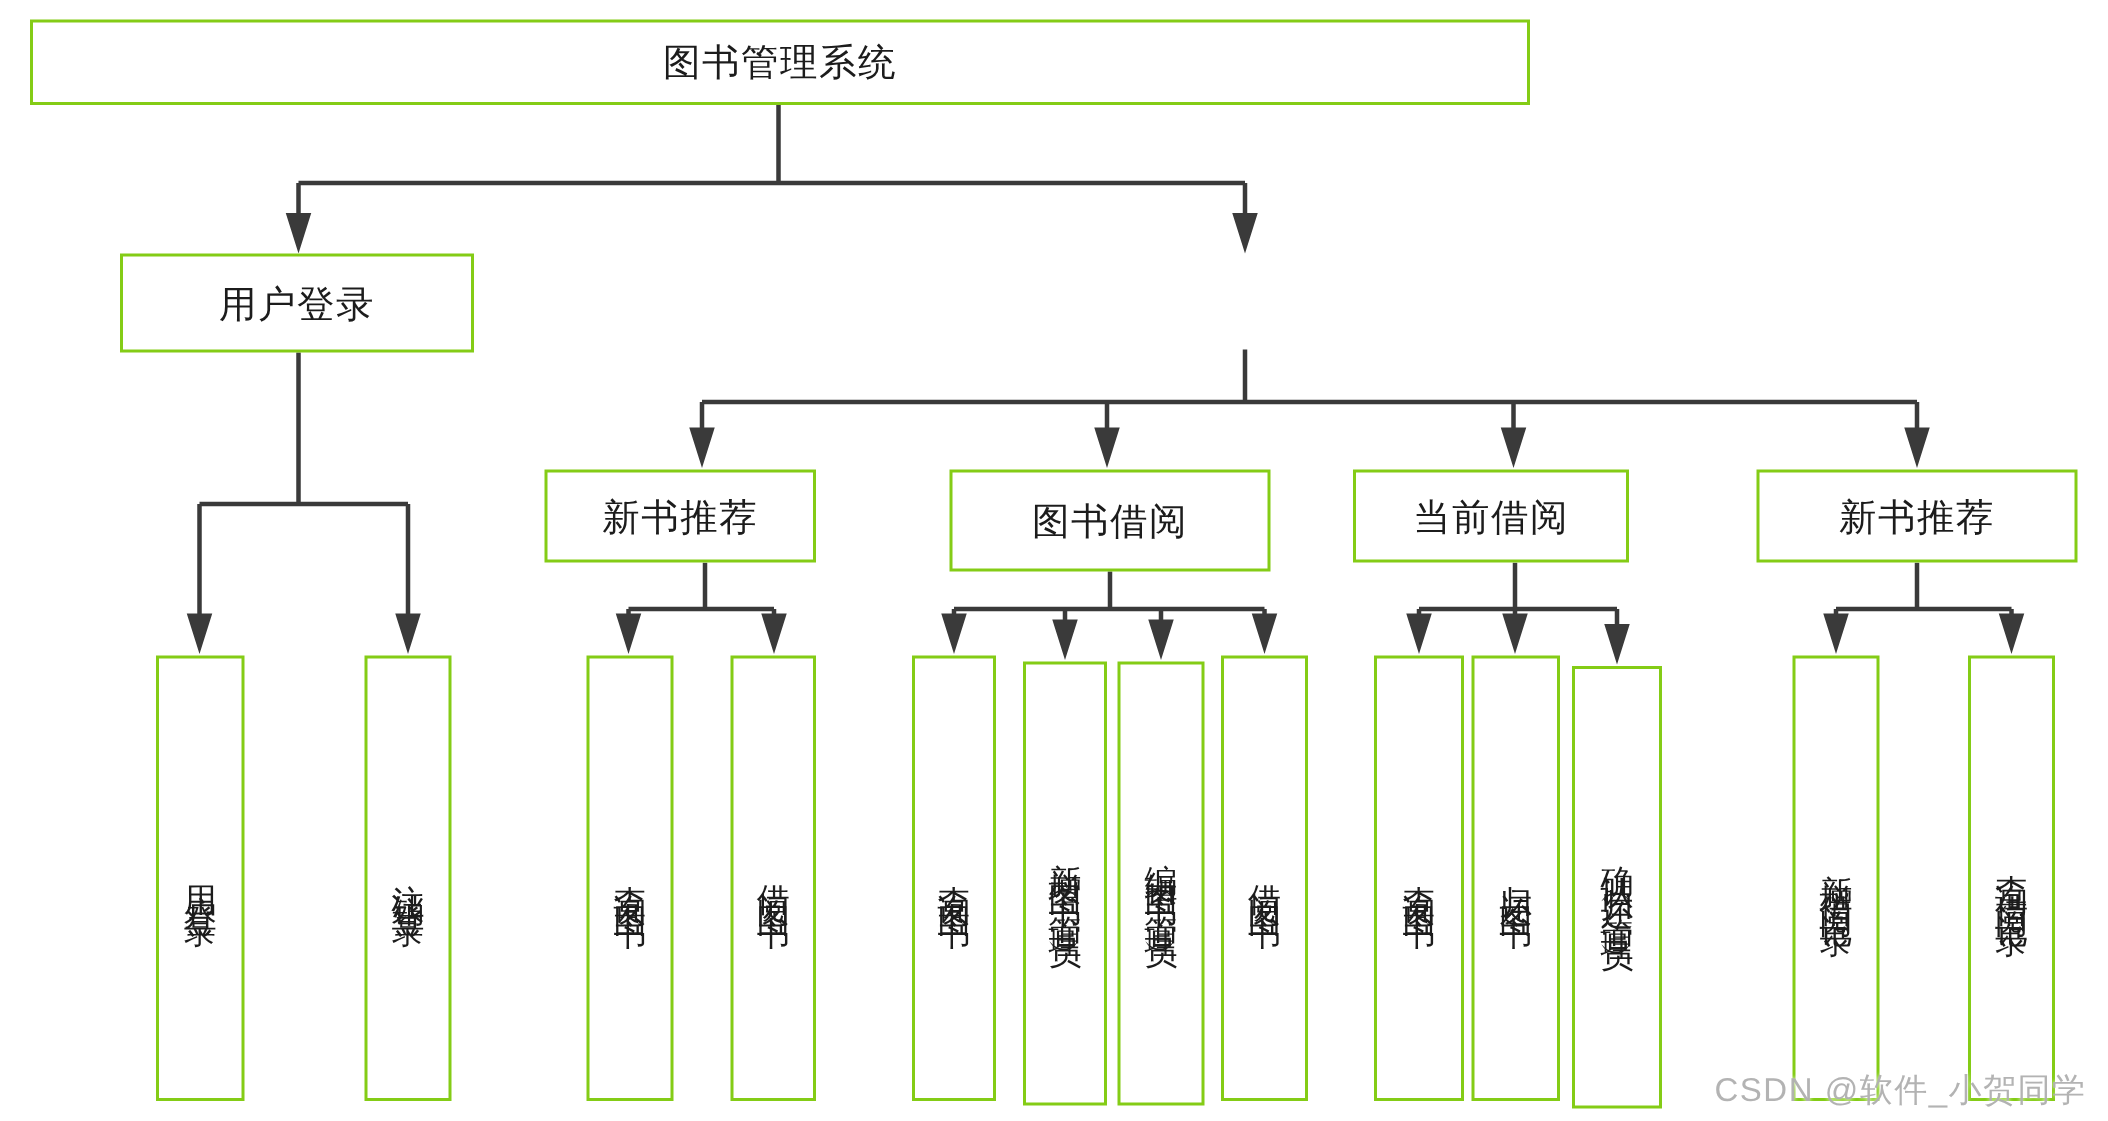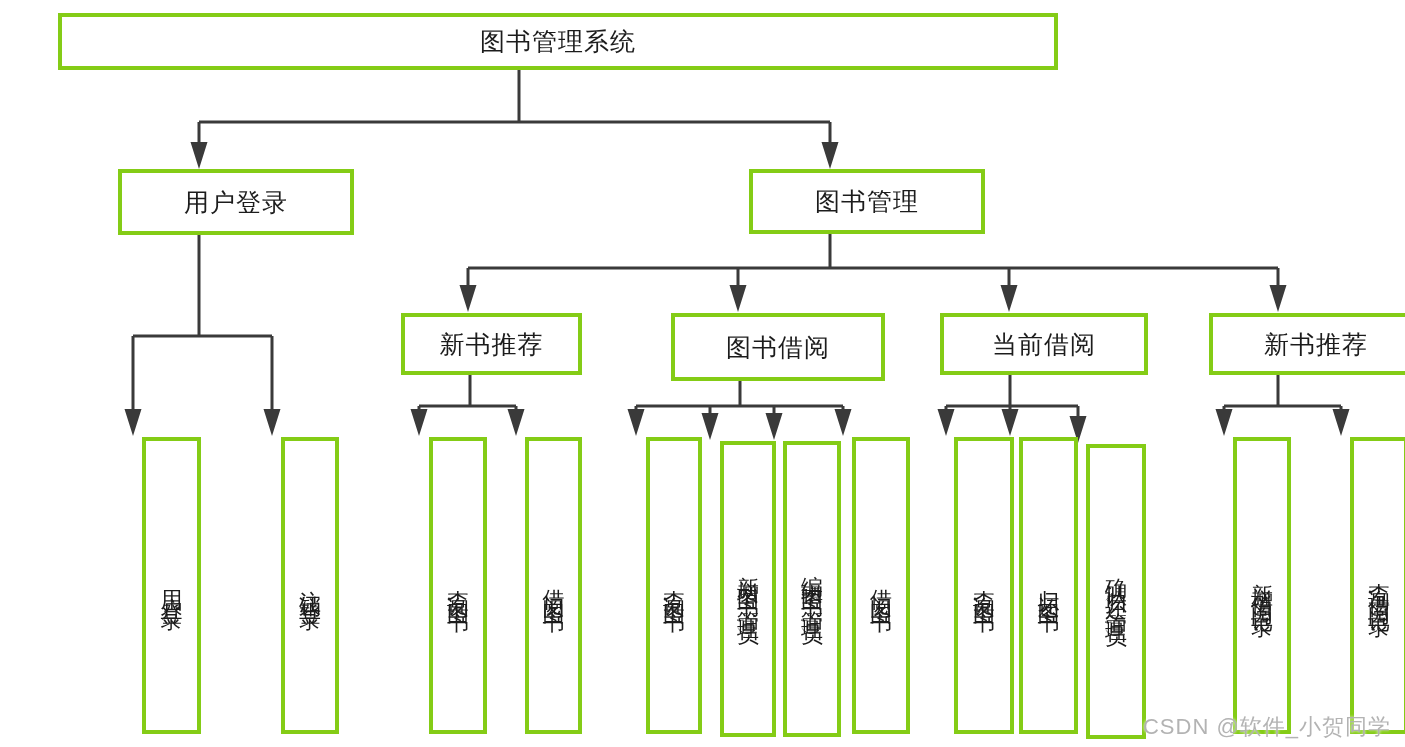--- a/index.html
+++ b/index.html
@@ -7,28 +7,27 @@
     position:relative;
     width:1405px;height:747px;
     background:#ffffff;
     font-family:"Liberation Sans","DejaVu Sans",sans-serif;
     overflow:hidden;
   }
   .connectors{position:absolute;left:0;top:0;z-index:1;}
   .node{
     position:absolute;
     box-sizing:border-box;
-    border:4px solid #84cc16;
+    border:2px solid #84cc16;
     background:#ffffff;
     display:flex;
     align-items:center;
     justify-content:center;
     z-index:2;
     color:#1c1c1c;
-    margin-left:38px;
   }
   .hbox{
     font-size:25px;
     letter-spacing:1px;
     white-space:nowrap;
   }
   .vbox span{
     writing-mode:vertical-rl;
     font-size:22px;
     letter-spacing:7px;
@@ -69,25 +68,24 @@
          M627.5,409 H644.5 L636,436 Z M701.5,413 H718.5 L710,440 Z
          M765.5,413 H782.5 L774,440 Z M834.5,409 H851.5 L843,436 Z
          M937.5,409 H954.5 L946,436 Z M1001.5,409 H1018.5 L1010,436 Z
          M1069.5,416 H1086.5 L1078,443 Z
          M1215.5,409 H1232.5 L1224,436 Z M1332.5,409 H1349.5 L1341,436 Z"></path>
   </svg>
 
   <div class="node hbox" style="left:20px;top:13px;width:1000px;height:57px">图书管理系统</div>
 
   <div class="node hbox" style="left:80px;top:169px;width:236px;height:66px">用户登录</div>
-  <div class="node hbox" style="left:711px;top:169px;width:236px;height:65px">图书管理</div>
 
   <div class="node hbox" style="left:363px;top:313px;width:181px;height:62px">新书推荐</div>
   <div class="node hbox" style="left:633px;top:313px;width:214px;height:68px">图书借阅</div>
-  <div class="node hbox" style="left:902px;top:313px;width:208px;height:62px">当前借阅</div>
+  <div class="node hbox" style="left:902px;top:313px;width:184px;height:62px">当前借阅</div>
   <div class="node hbox" style="left:1171px;top:313px;width:214px;height:62px">新书推荐</div>
 
   <div class="node vbox" style="left:104px;top:437px;width:59px;height:297px">
     <span>用户登录</span>
     </div>
   <div class="node vbox" style="left:243px;top:437px;width:58px;height:297px">
     <span>注销登录</span>
     </div>
 
   <div class="node vbox" style="left:391px;top:437px;width:58px;height:297px">

